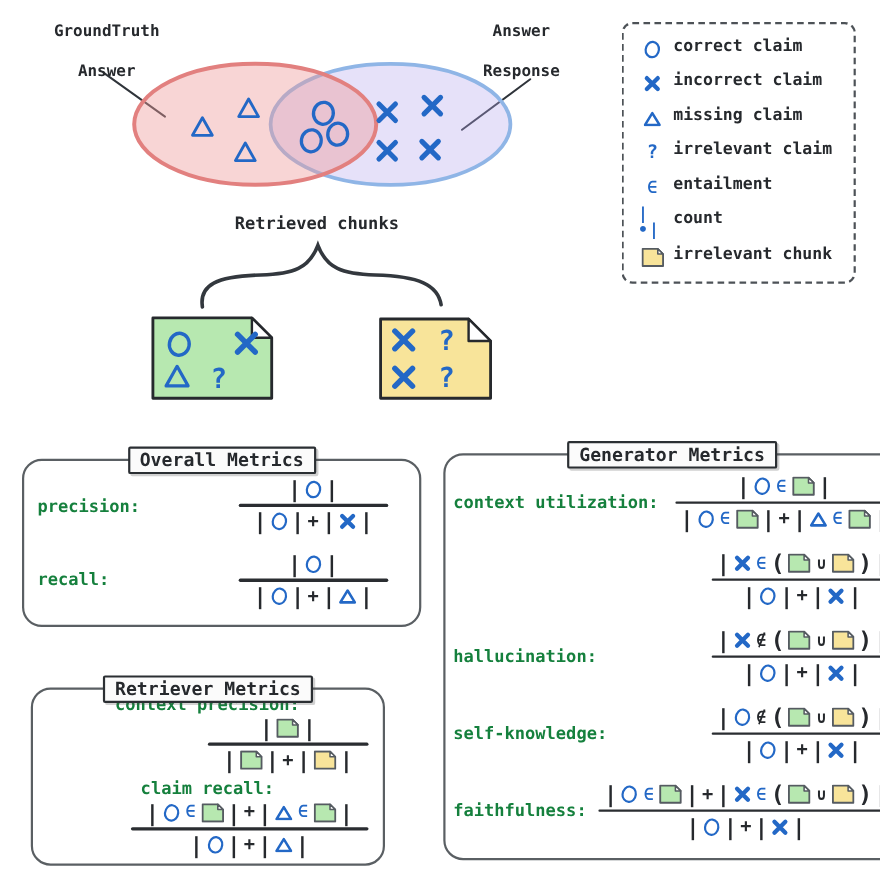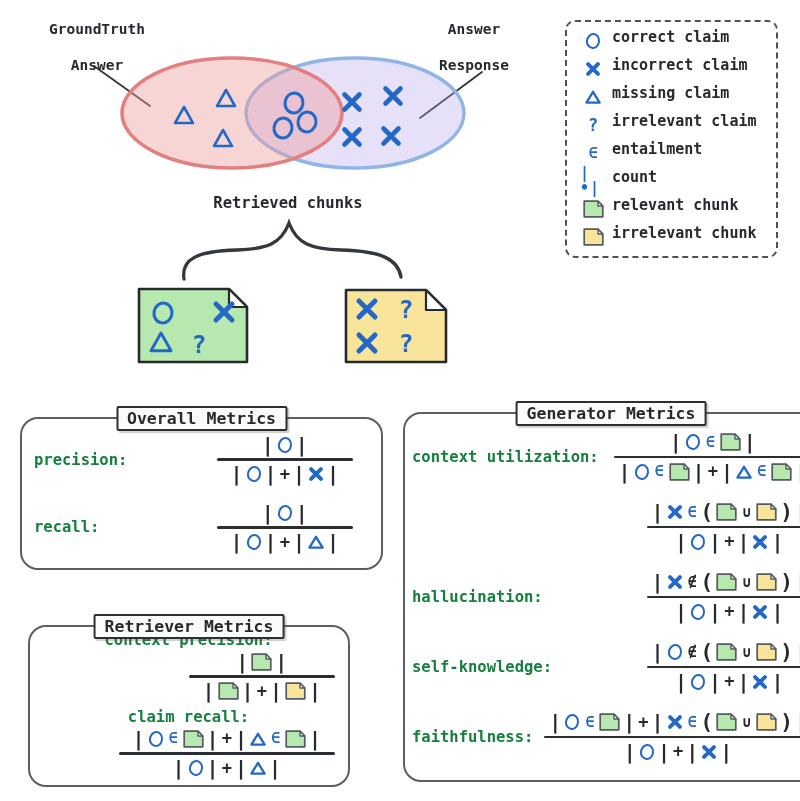--- a/index.html
+++ b/index.html
@@ -160,31 +160,20 @@
       <div class="legend-row">
         <span class="legend-icon">
           <span class="tk count-icon">|•|</span>
         </span>
         <span class="legend-text">count</span>
       </div>
       <div class="legend-row">
         <span class="legend-icon">
           <span class="tk">
             <svg width="21" height="18" viewBox="0 0 21 18" class="sym-svg">
-              <path d="M1.2 1.2 H15 L19.8 6 V16.8 H1.2 Z" fill="#b7e8b0" stroke="#555b61" stroke-width="1.7" stroke-linejoin="round"></path>
-              <path d="M15 1.2 L19.8 6 H15 Z" fill="#ffffff" stroke="#555b61" stroke-width="1.4" stroke-linejoin="round"></path>
-            </svg>
-          </span>
-        </span>
-        <span class="legend-text">relevant chunk</span>
-      </div>
-      <div class="legend-row">
-        <span class="legend-icon">
-          <span class="tk">
-            <svg width="21" height="18" viewBox="0 0 21 18" class="sym-svg">
               <path d="M1.2 1.2 H15 L19.8 6 V16.8 H1.2 Z" fill="#f8e49a" stroke="#555b61" stroke-width="1.7" stroke-linejoin="round"></path>
               <path d="M15 1.2 L19.8 6 H15 Z" fill="#ffffff" stroke="#555b61" stroke-width="1.4" stroke-linejoin="round"></path>
             </svg>
           </span>
         </span>
         <span class="legend-text">irrelevant chunk</span>
       </div>
     </div>
 
   <div class="metric-box" id="box-overall">

